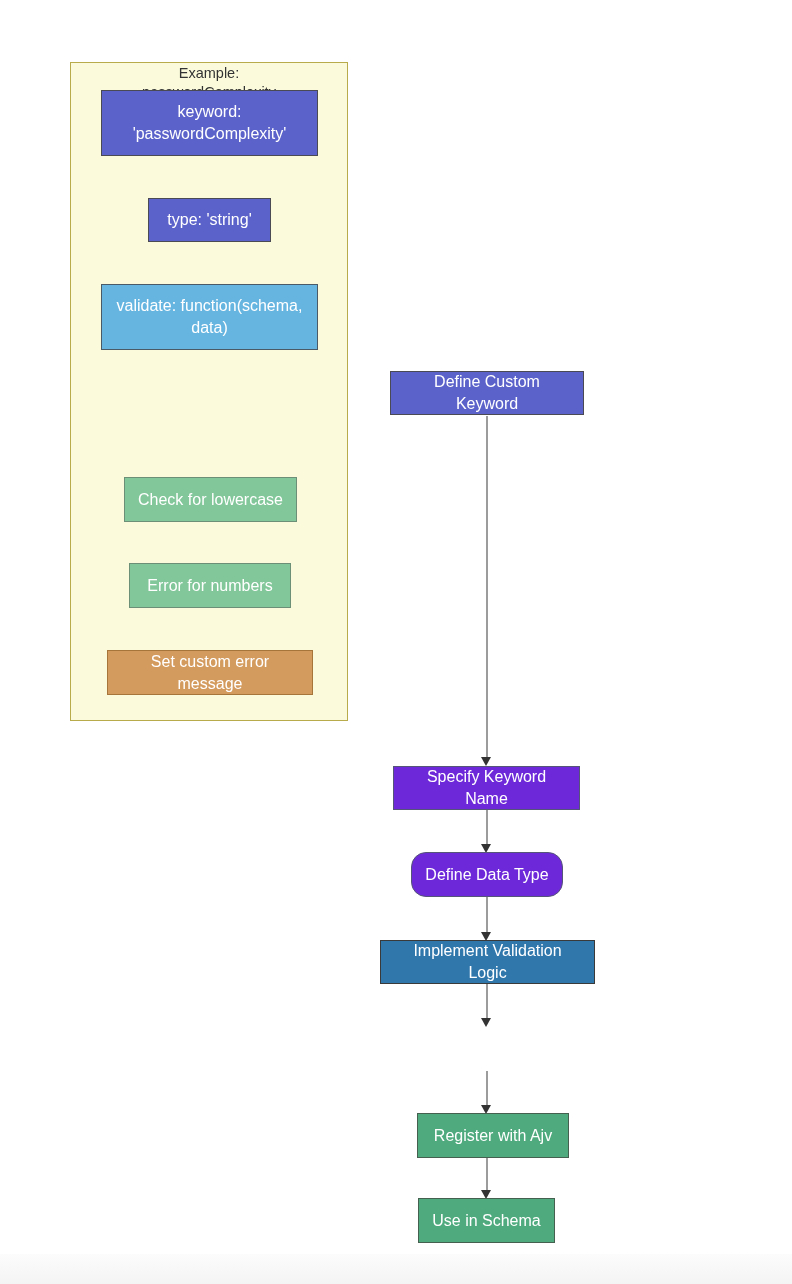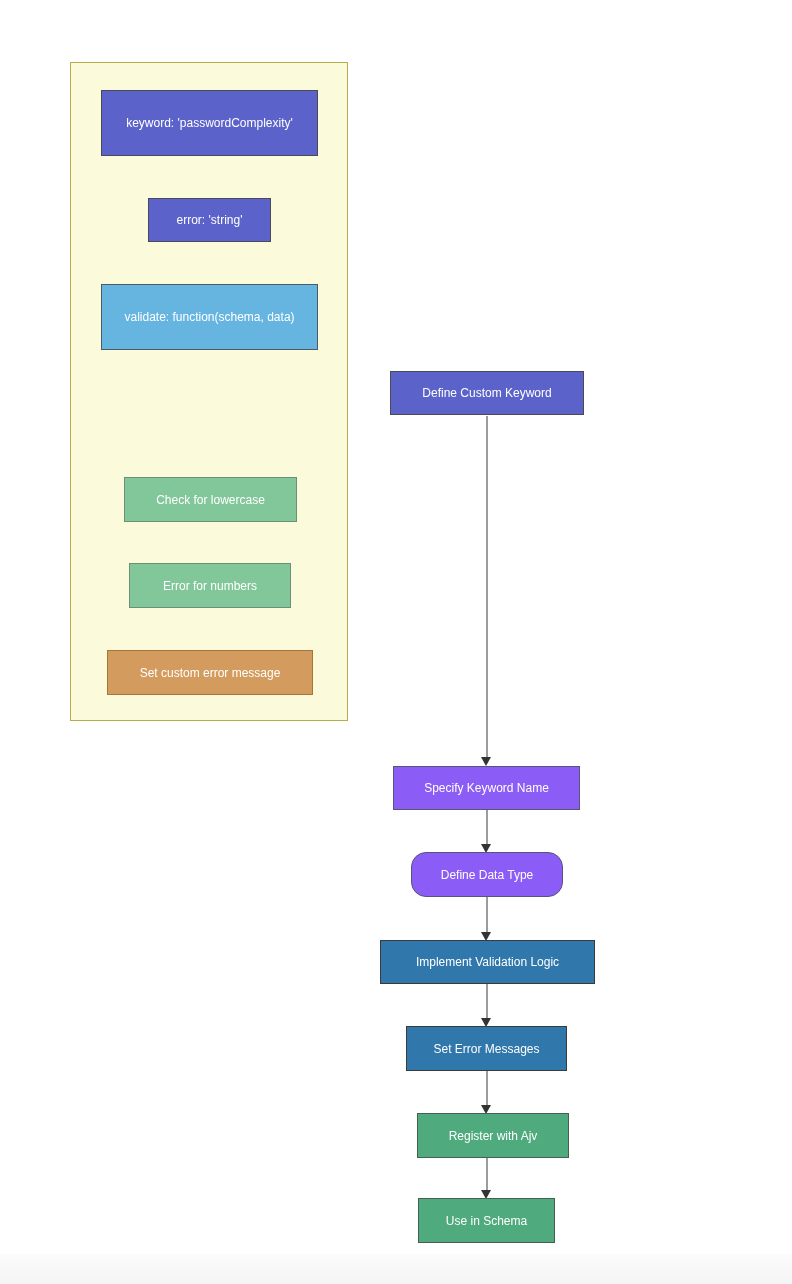--- a/index.html
+++ b/index.html
@@ -12,25 +12,25 @@
     position:absolute;left:70px;top:62px;width:278px;height:659px;
     background:#fbfbdc;border:1px solid #b7ab4c;box-sizing:border-box;z-index:1;
   }
   .subgraph-title{
     position:absolute;left:70px;top:64px;width:278px;text-align:center;
     color:#333333;font-size:14.5px;line-height:19px;z-index:2;
   }
   
   .node{
     position:absolute;box-sizing:border-box;display:flex;align-items:center;justify-content:center;
-    text-align:center;color:#ffffff;font-size:12px;line-height:22px;
+    text-align:center;color:#ffffff;font-size:16px;line-height:22px;
     padding:0 12px;z-index:3;
   }
   .n-purple      {background:#5b62c9;border:1px solid #4a4a55;}
-  .n-purple-light{background:#8b5cf6;border:1px solid #55557a;}
+  .n-purple-light{background:#6d28d9;border:1px solid #55557a;}
   .n-skyblue     {background:#66b5e1;border:1px solid #4a5a66;}
   .n-green-light {background:#82c79a;border:1px solid #6b8f77;}
   .n-orange      {background:#d49b5e;border:1px solid #a5753a;}
   .n-blue        {background:#3077ac;border:1px solid #3a3a3a;}
   .n-green       {background:#4faa7e;border:1px solid #46604f;}
   
   .sn0{left:101px;top:90px; width:217px;height:66px;}
   .sn1{left:148px;top:198px;width:123px;height:44px;}
   .sn2{left:101px;top:284px;width:217px;height:66px;}
   .sn3{left:123px;top:391px;width:173px;height:45px;}
@@ -63,33 +63,36 @@
     position:absolute;left:0;right:0;bottom:0;height:30px;z-index:0;
     background:linear-gradient(180deg,#fcfcfc,#f4f4f4);
   }
 </style>
 </head>
 <body>
 
 <div id="stage">
 
   <div class="subgraph"></div>
+  <div class="subgraph-title">
+    <div>Example:</div>
+    <div>passwordComplexity</div>
+  </div>
 
   <div class="node n-purple sn0">keyword: 'passwordComplexity'</div>
-  <div class="node n-purple sn1">error: 'string'</div>
+  <div class="node n-purple sn1">type: 'string'</div>
   <div class="node n-skyblue sn2">validate: function(schema, data)</div>
   <div class="node n-green-light sn4">Check for lowercase</div>
   <div class="node n-green-light sn5">Error for numbers</div>
   <div class="node n-orange sn6">Set custom error message</div>
 
   <div class="node n-purple fn0">Define Custom Keyword</div>
   <div class="node n-purple-light fn1">Specify Keyword Name</div>
   <div class="node n-purple-light fn2">Define Data Type</div>
   <div class="node n-blue fn3">Implement Validation Logic</div>
-  <div class="node n-blue fn4">Set Error Messages</div>
   <div class="node n-green fn5">Register with Ajv</div>
   <div class="node n-green fn6">Use in Schema</div>
 
   <div class="edge-line e0l"></div>
   <div class="arrowhead e0a"></div>
   <div class="edge-line e1l"></div>
   <div class="arrowhead e1a"></div>
   <div class="edge-line e2l"></div>
   <div class="arrowhead e2a"></div>
   <div class="edge-line e3l"></div>

